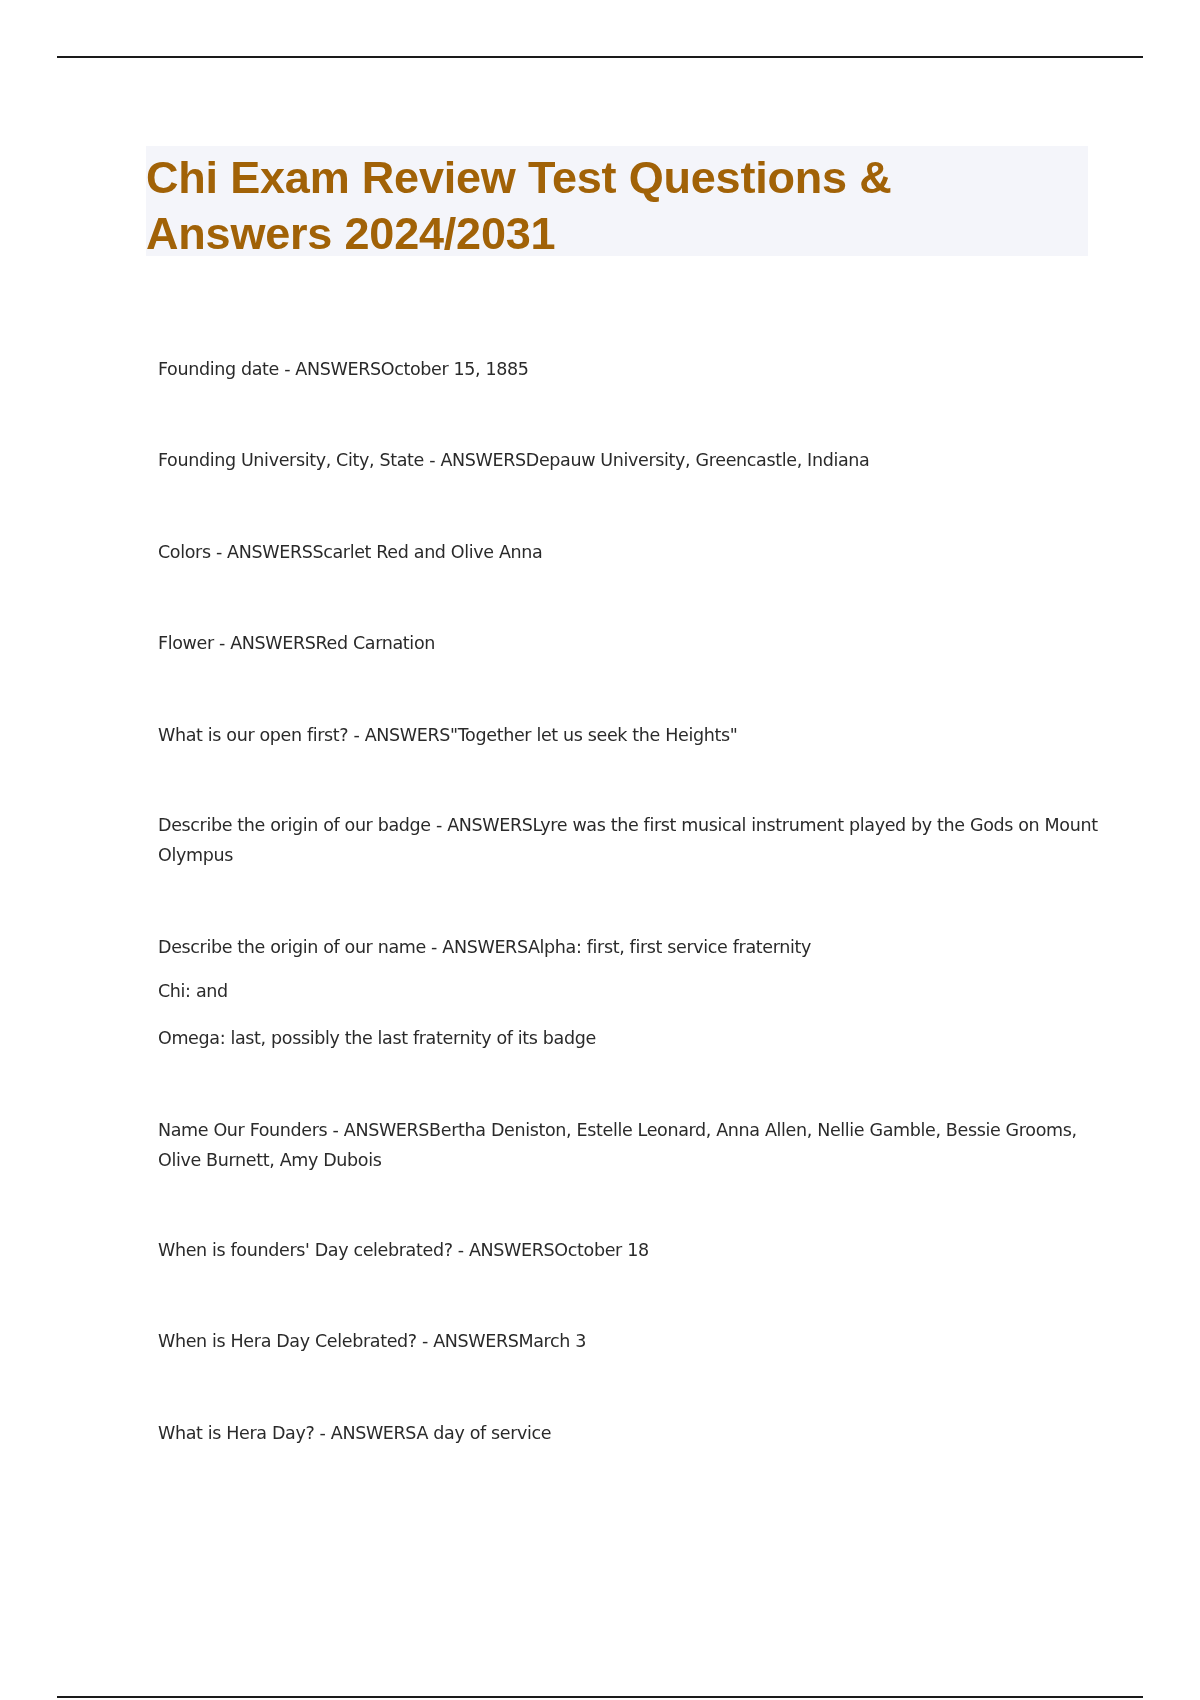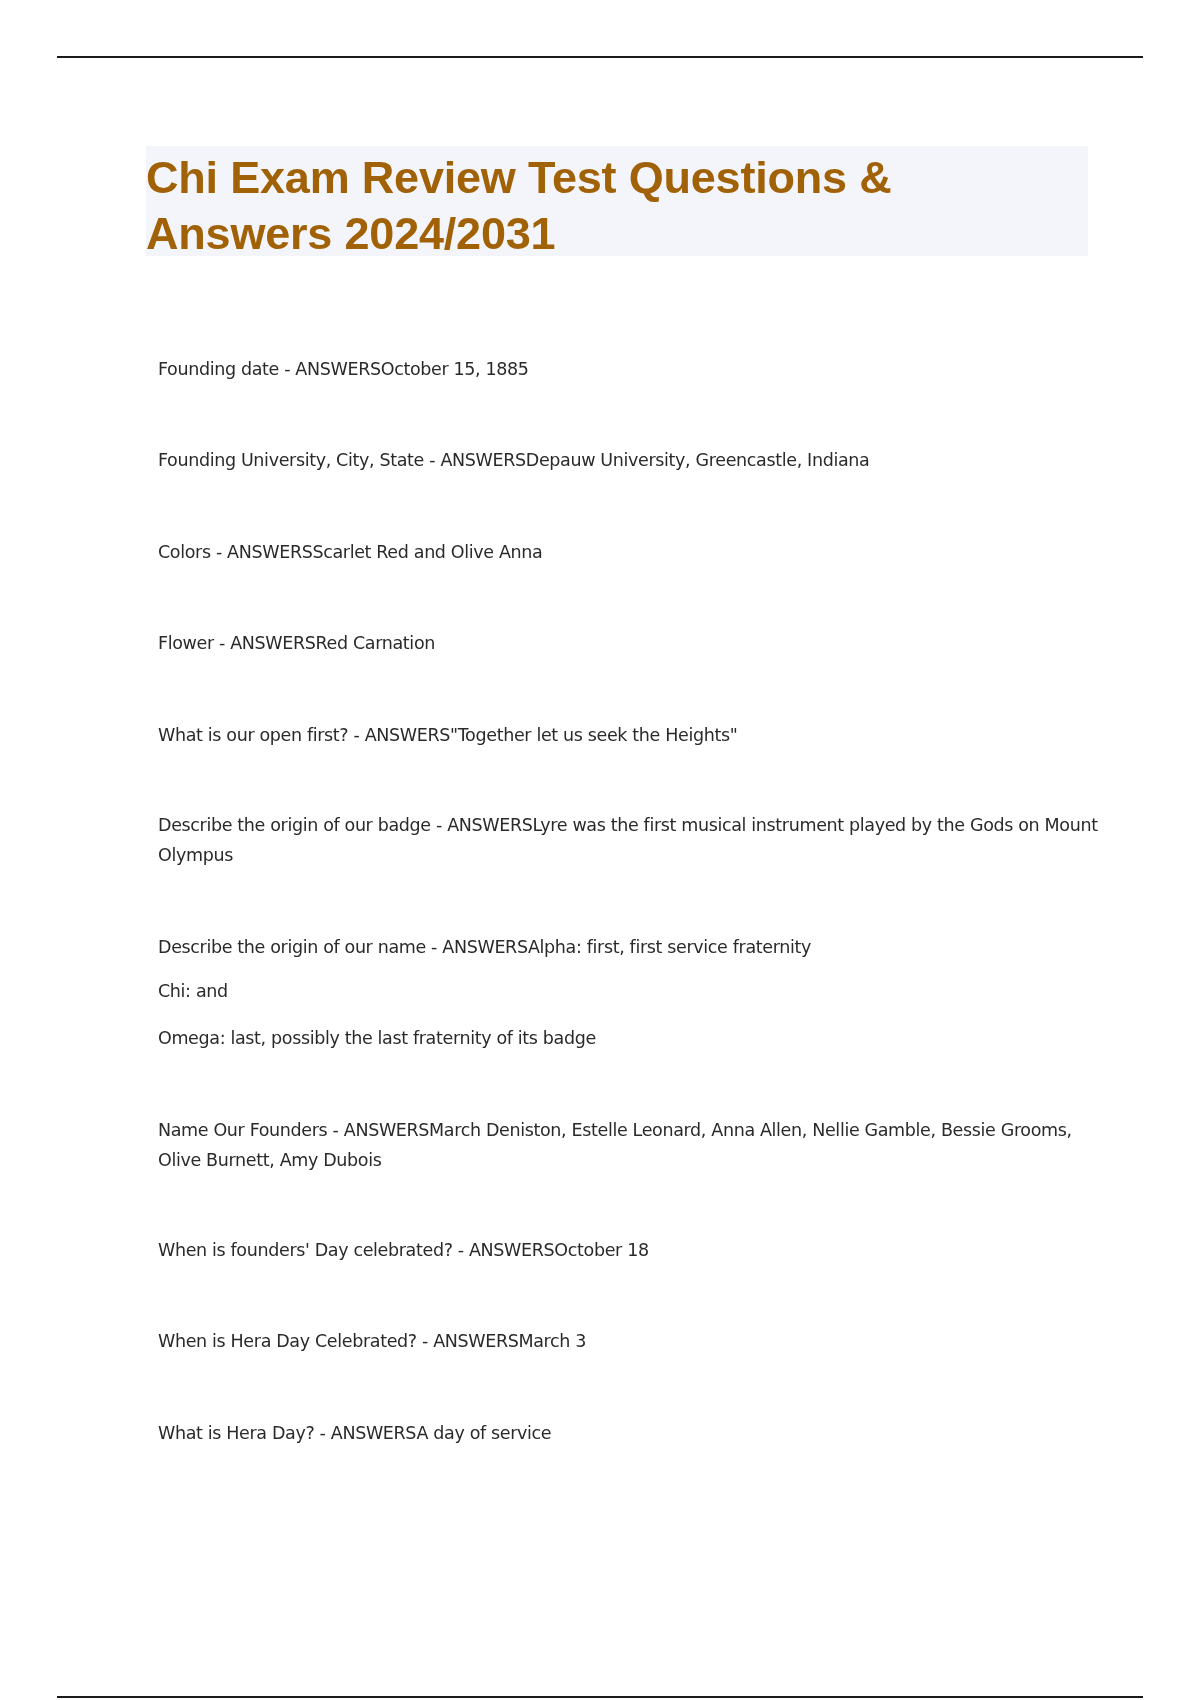--- a/index.html
+++ b/index.html
@@ -31,18 +31,18 @@
 
 <p class="qa" style="top:342px">Founding date - ANSWERSOctober 15, 1885</p>
 <p class="qa" style="top:433px">Founding University, City, State - ANSWERSDepauw University, Greencastle, Indiana</p>
 <p class="qa" style="top:525px">Colors - ANSWERSScarlet Red and Olive Anna</p>
 <p class="qa" style="top:616px">Flower - ANSWERSRed Carnation</p>
 <p class="qa" style="top:708px">What is our open first? - ANSWERS"Together let us seek the Heights"</p>
 <p class="qa" style="top:798px; width:945px">Describe the origin of our badge - ANSWERSLyre was the first musical instrument played by the Gods on Mount Olympus</p>
 <p class="qa" style="top:920px">Describe the origin of our name - ANSWERSAlpha: first, first service fraternity</p>
 <p class="qa" style="top:964px">Chi: and</p>
 <p class="qa" style="top:1011px">Omega: last, possibly the last fraternity of its badge</p>
-<p class="qa" style="top:1103px; width:935px">Name Our Founders - ANSWERSMarch Deniston, Estelle Leonard, Anna Allen, Nellie Gamble, Bessie Grooms, Olive Burnett, Amy Dubois</p>
+<p class="qa" style="top:1103px; width:935px">Name Our Founders - ANSWERSBertha Deniston, Estelle Leonard, Anna Allen, Nellie Gamble, Bessie Grooms, Olive Burnett, Amy Dubois</p>
 <p class="qa" style="top:1223px">When is founders' Day celebrated? - ANSWERSOctober 18</p>
 <p class="qa" style="top:1314px">When is Hera Day Celebrated? - ANSWERSMarch 3</p>
 <p class="qa" style="top:1406px">What is Hera Day? - ANSWERSA day of service</p>
 
 <div class="rule bottom"></div>
 
 </body></html>

